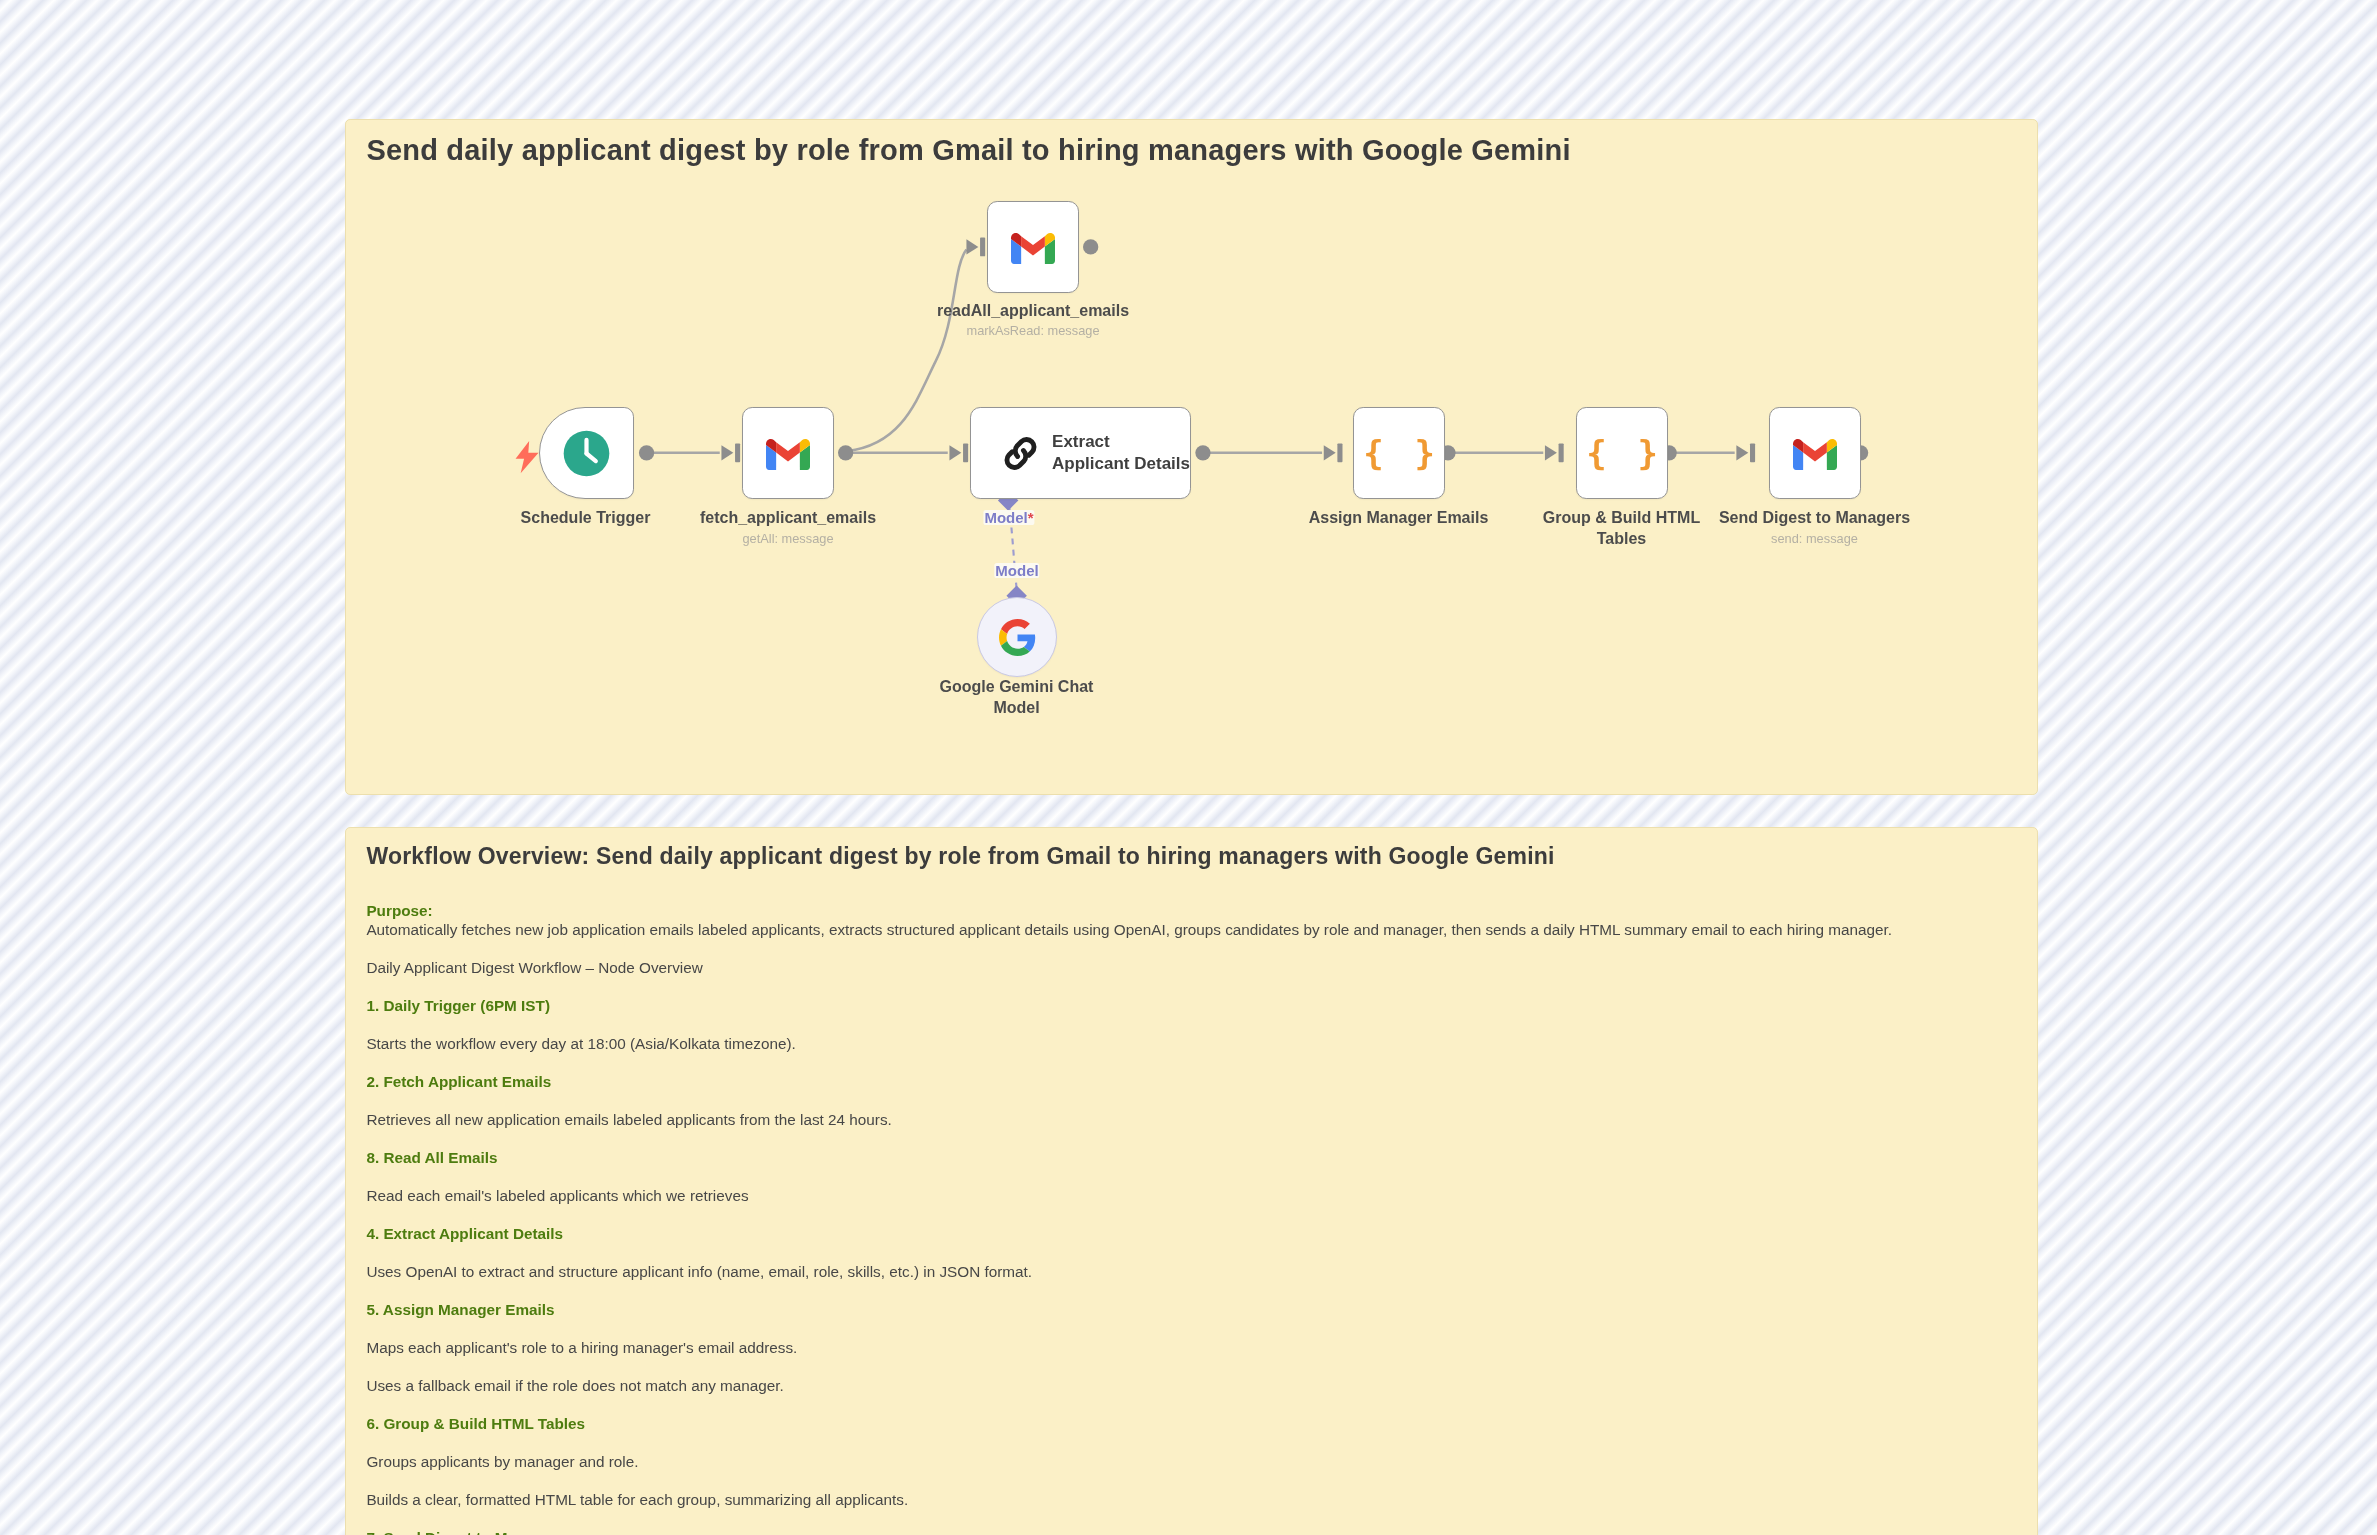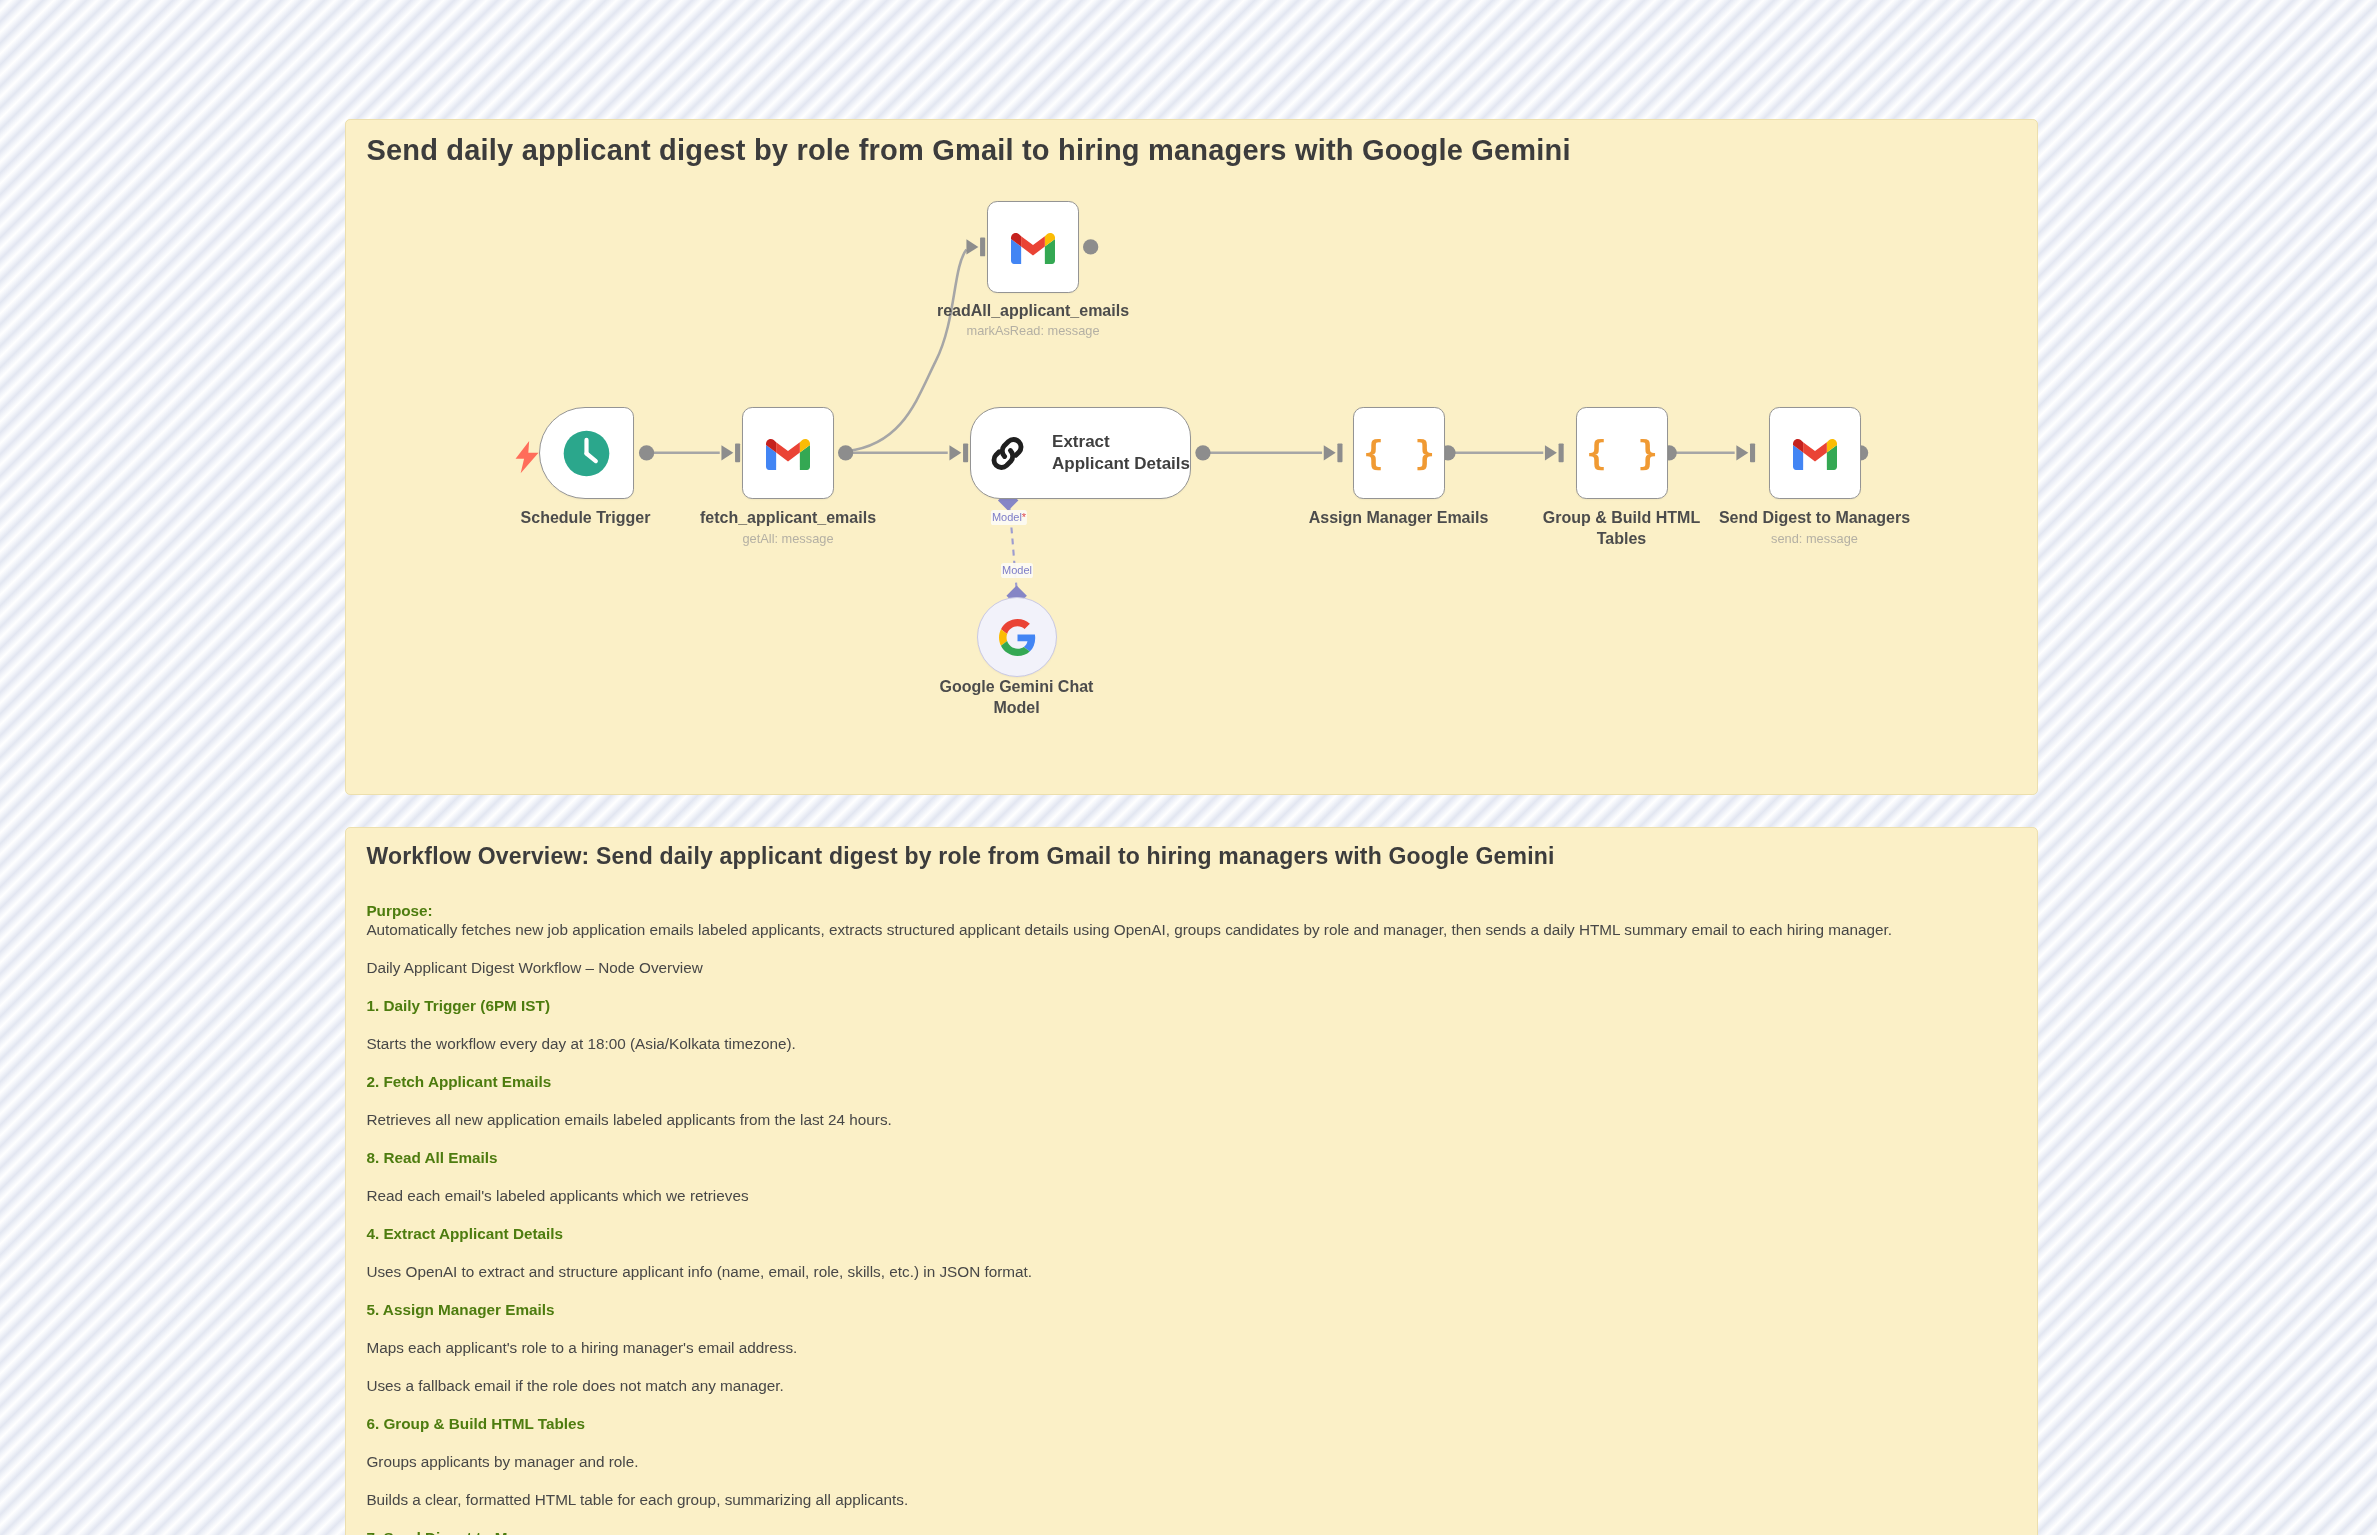--- a/index.html
+++ b/index.html
@@ -37,21 +37,21 @@
   .node {
     position: absolute;
     width: 92px; height: 92px;
     background: #ffffff;
     border: 1.7px solid #949494;
     border-radius: 10.2px;
     display: flex; align-items: center; justify-content: center;
     box-shadow: 0 0.9px 1.7px rgba(0,0,0,0.04);
   }
   .node.trigger { width: 95px; border-radius: 48px 10.2px 10.2px 48px; }
-  .node.wide { width: 221px; justify-content: space-between; padding-left: 17px; border-radius: 30px; }
+  .node.wide { width: 221px; justify-content: flex-end; padding-left: 17px; }
   .node.round {
     width: 80px; height: 80px; border-radius: 50%;
     background: #f2f2fa; border: 1.7px solid #c9c9e4;
   }
   .node-label {
     position: absolute; text-align: center;
     font-size: 16px; font-weight: 600; color: #4c4c4c; line-height: 21px;
   }
   .node-sub {
     position: absolute; text-align: center;
@@ -62,21 +62,21 @@
     line-height: 22px; white-space: pre-line; margin-left: 12px; text-align: left;
   }
   .code-glyph {
     font-family: "DejaVu Sans Mono", monospace;
     font-size: 34px; font-weight: bold; color: #f09a33; letter-spacing: 5.1px;
     transform: translateX(2.6px);
   }
   .model-chip {
     position: absolute; transform: translateX(-50%);
     background: rgba(252,250,243,0.95);
-    font-size: 11px; font-weight: 400; color: #7d7dc8;
+    font-size: 15px; font-weight: 700; color: #7d7dc8;
     padding: 0 1px; border-radius: 2.6px; line-height: 15.3px;
   }
   .req { color: #e0484d; }
   .icon { display: flex; align-items: center; justify-content: center; }
 </style>
 </head>
 <body>
 
 <div class="page">
 

